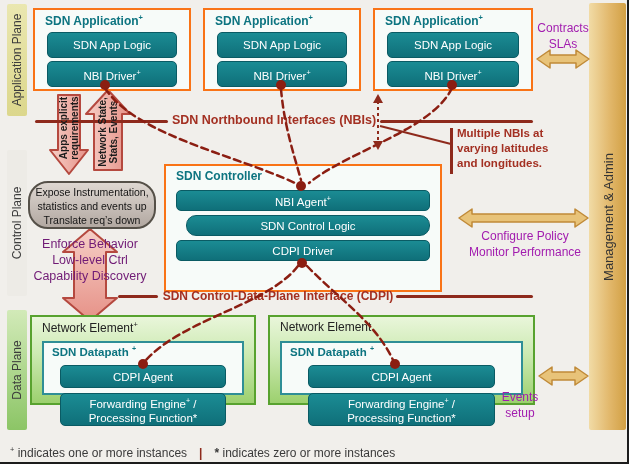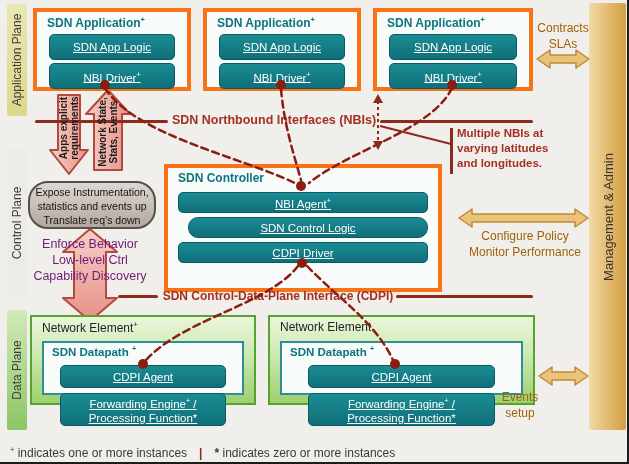--- a/index.html
+++ b/index.html
@@ -12,25 +12,25 @@
   .strip{position:absolute;left:7px;width:20px;border-radius:2px;}
   .strip-app{top:4px;height:112px;background:linear-gradient(180deg,#eae7b0,#dcd78c);}
   .strip-ctrl{top:150px;height:146px;background:#edebe6;}
   .strip-data{top:310px;height:120px;background:linear-gradient(180deg,#d2eab8,#8cc566);}
   .strip .vtext{font-size:12px;}
   
   .mgmt{left:589px;top:3px;width:37px;height:427px;
         background:linear-gradient(90deg,#f1dba6,#e2b86c 55%,#d2a044);border-radius:2px;z-index:1;}
   .mgmt .vtext{font-size:13px;color:#343434;}
   
-  .obox{position:absolute;background:#f7fbf9;border:4px solid #f97316;z-index:3;box-sizing:border-box;}
+  .obox{position:absolute;background:#f7fbf9;border:2px solid #f97316;z-index:3;box-sizing:border-box;}
   .obox .btitle{position:absolute;left:10px;top:3px;font-size:12px;font-weight:bold;color:#0d7480;}
   .tealbox{position:absolute;background:linear-gradient(180deg,#1b8c94,#0f6f79);border:1px solid #0a5b64;
            border-radius:5px;color:#ffffff;font-size:11.5px;display:flex;align-items:center;justify-content:center;
-           text-align:center;line-height:14px;box-sizing:border-box;text-decoration:underline;}
+           text-align:center;line-height:14px;box-sizing:border-box;}
   sup{font-size:0.62em;}
   
   .nebox{position:absolute;top:315px;height:90px;border:2px solid #58a22f;z-index:3;box-sizing:border-box;
          background:linear-gradient(180deg,#e9f6da 0%,#cdeab3 42%,#9cd06e 100%);}
   .nebox .netitle{position:absolute;left:10px;top:3px;font-size:12px;font-weight:500;color:#222222;}
   .dpbox{position:absolute;left:10px;right:10px;top:24px;bottom:8px;background:#f7fbf9;border:2px solid #2f8e96;box-sizing:border-box;}
   .dpbox .dptitle{position:absolute;left:8px;top:2px;font-size:11.5px;font-weight:bold;color:#0d7480;}
   
   .redline{position:absolute;height:3px;background:#8e2a1c;border-radius:2px;z-index:4;}
   .iface-label{position:absolute;font-weight:bold;color:#a33022;text-align:center;z-index:4;}
@@ -39,21 +39,21 @@
   
   .graybox{position:absolute;left:28px;top:181px;width:128px;height:48px;border:2px solid #555048;border-radius:20px;
            background:linear-gradient(180deg,#ded7d1,#b2a8a1);z-index:3;text-align:center;
            font-size:10.5px;line-height:14px;color:#151515;padding-top:2px;box-sizing:border-box;}
   
   .arrowtext-v{position:absolute;white-space:nowrap;font-size:10px;font-weight:600;color:#1c1c1c;
                line-height:11px;text-align:center;z-index:5;}
   .enforce{position:absolute;left:9px;top:236px;width:162px;text-align:center;font-size:12.5px;font-weight:500;
            color:#701a75;line-height:16px;z-index:5;}
   
-  .tancap{position:absolute;text-align:center;font-size:12px;font-weight:500;color:#a16207;line-height:16px;z-index:3;}
+  .tancap{position:absolute;text-align:center;font-size:12px;font-weight:500;color:#a21caf;line-height:16px;z-index:3;}
   
   .legend{position:absolute;left:10px;top:445px;font-size:12px;color:#3a3a3a;z-index:4;}
   .legend .sep{color:#8e2a1c;margin:0 12px;font-weight:bold;}
   svg.layer{position:absolute;left:0;top:0;pointer-events:none;}
   #arrows-layer{z-index:2;}
   #conn-layer{z-index:5;}
 </style>
 </head>
 <body>
 

